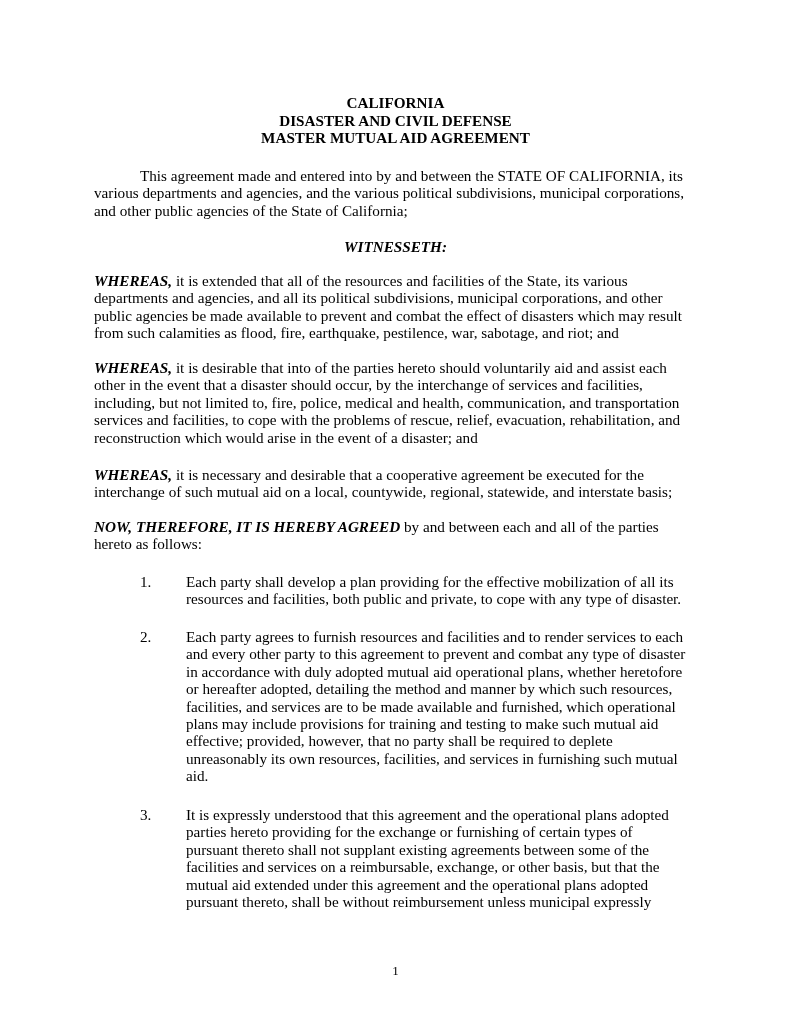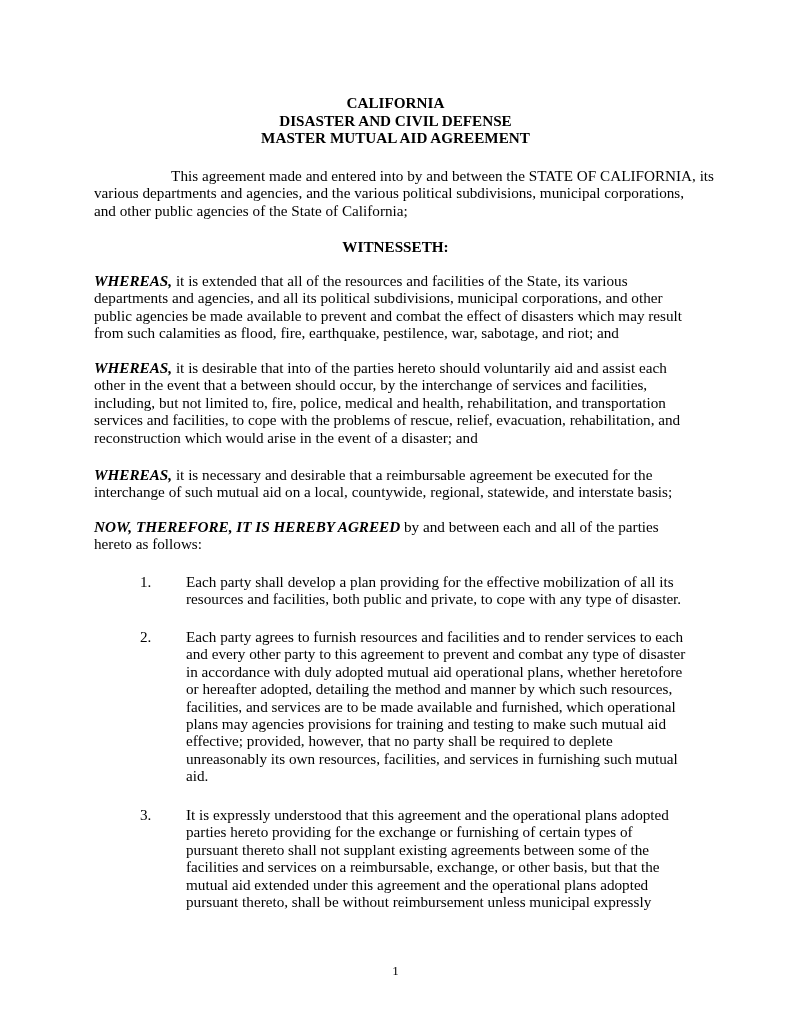--- a/index.html
+++ b/index.html
@@ -9,24 +9,24 @@
       font-size: 15.2px; line-height: 17.4px;
     }
     .page { position: absolute; left: 0; top: 0; width: 644px; height: 1024px; }
     .title {
       position: absolute; left: 0; width: 791px; text-align: center;
       font-weight: bold; top: 94px; line-height: 17.6px;
     }
     .title div { margin: 0; }
     .block { position: absolute; left: 94px; width: 620px; white-space: nowrap; }
     .block .line { display: block; }
-    .indent { padding-left: 46px; text-align: right; }
+    .indent { padding-left: 46px; }
     .witness {
       position: absolute; left: 0; width: 791px; text-align: center;
-      font-weight: bold; top: 238px;
+      font-weight: bold; font-style: italic; top: 238px;
     }
     .bi { font-weight: bold; font-style: italic; }
     .item { position: absolute; left: 140px; width: 580px; white-space: nowrap; }
     .item .num { position: absolute; left: 0; top: 0; }
     .item .text { position: absolute; left: 46px; top: 0; }
     .item .text .line { display: block; }
     .pagenum { position: absolute; left: 0; width: 791px; text-align: center; top: 962px; font-size: 13px; }
   </style>
 </head>
 <body>
@@ -49,28 +49,28 @@
 
   <div class="block" style="top:272px;">
     <span class="line"><span class="bi">WHEREAS,</span><span> it is extended that all of the resources and facilities of the State, its various</span></span>
     <span class="line">departments and agencies, and all its political subdivisions, municipal corporations, and other</span>
     <span class="line">public agencies be made available to prevent and combat the effect of disasters which may result</span>
     <span class="line">from such calamities as flood, fire, earthquake, pestilence, war, sabotage, and riot; and</span>
   </div>
 
   <div class="block" style="top:359px;">
     <span class="line"><span class="bi">WHEREAS,</span><span> it is desirable that into of the parties hereto should voluntarily aid and assist each</span></span>
-    <span class="line">other in the event that a between should occur, by the interchange of services and facilities,</span>
-    <span class="line">including, but not limited to, fire, police, medical and health, rehabilitation, and transportation</span>
+    <span class="line">other in the event that a disaster should occur, by the interchange of services and facilities,</span>
+    <span class="line">including, but not limited to, fire, police, medical and health, communication, and transportation</span>
     <span class="line">services and facilities, to cope with the problems of rescue, relief, evacuation, rehabilitation, and</span>
     <span class="line">reconstruction which would arise in the event of a disaster; and</span>
   </div>
 
   <div class="block" style="top:466px;">
-    <span class="line"><span class="bi">WHEREAS,</span><span> it is necessary and desirable that a reimbursable agreement be executed for the</span></span>
+    <span class="line"><span class="bi">WHEREAS,</span><span> it is necessary and desirable that a cooperative agreement be executed for the</span></span>
     <span class="line">interchange of such mutual aid on a local, countywide, regional, statewide, and interstate basis;</span>
   </div>
 
   <div class="block" style="top:518px;">
     <span class="line"><span class="bi">NOW, THEREFORE, IT IS HEREBY AGREED</span><span> by and between each and all of the parties</span></span>
     <span class="line">hereto as follows:</span>
   </div>
 
   <div class="item" style="top:573px;">
     <span class="num">1.</span>
@@ -81,21 +81,21 @@
   </div>
 
   <div class="item" style="top:628px;">
     <span class="num">2.</span>
     <div class="text">
       <span class="line">Each party agrees to furnish resources and facilities and to render services to each</span>
       <span class="line">and every other party to this agreement to prevent and combat any type of disaster</span>
       <span class="line">in accordance with duly adopted mutual aid operational plans, whether heretofore</span>
       <span class="line">or hereafter adopted, detailing the method and manner by which such resources,</span>
       <span class="line">facilities, and services are to be made available and furnished, which operational</span>
-      <span class="line">plans may agencies provisions for training and testing to make such mutual aid</span>
+      <span class="line">plans may include provisions for training and testing to make such mutual aid</span>
       <span class="line">effective; provided, however, that no party shall be required to deplete</span>
       <span class="line">unreasonably its own resources, facilities, and services in furnishing such mutual</span>
       <span class="line">aid.</span>
     </div>
   </div>
 
   <div class="item" style="top:806px;">
     <span class="num">3.</span>
     <div class="text">
       <span class="line">It is expressly understood that this agreement and the operational plans adopted</span>

